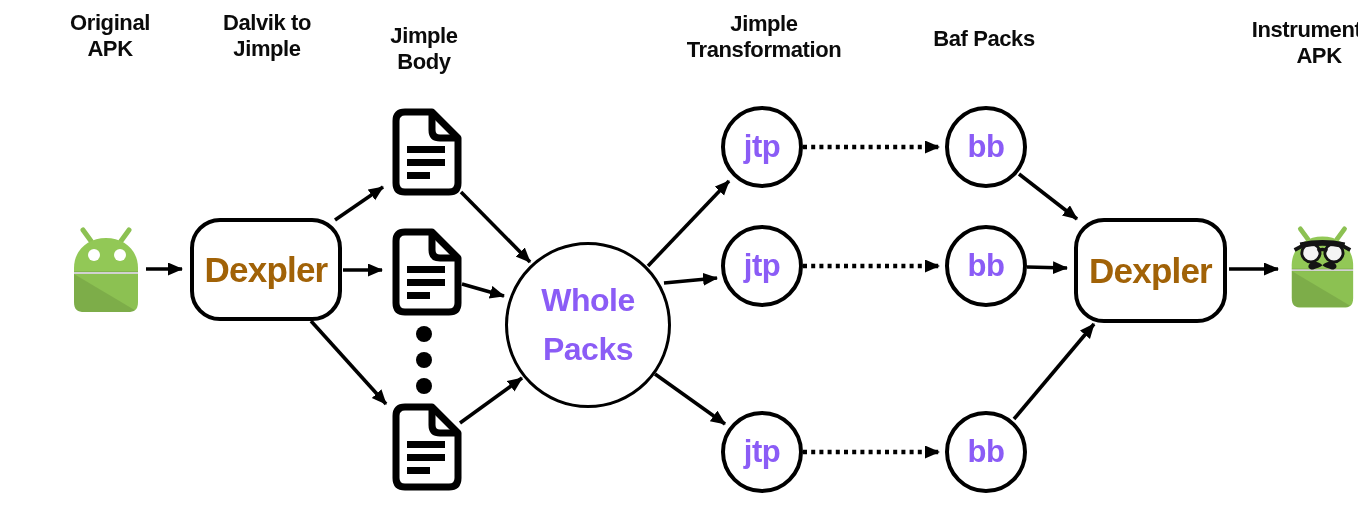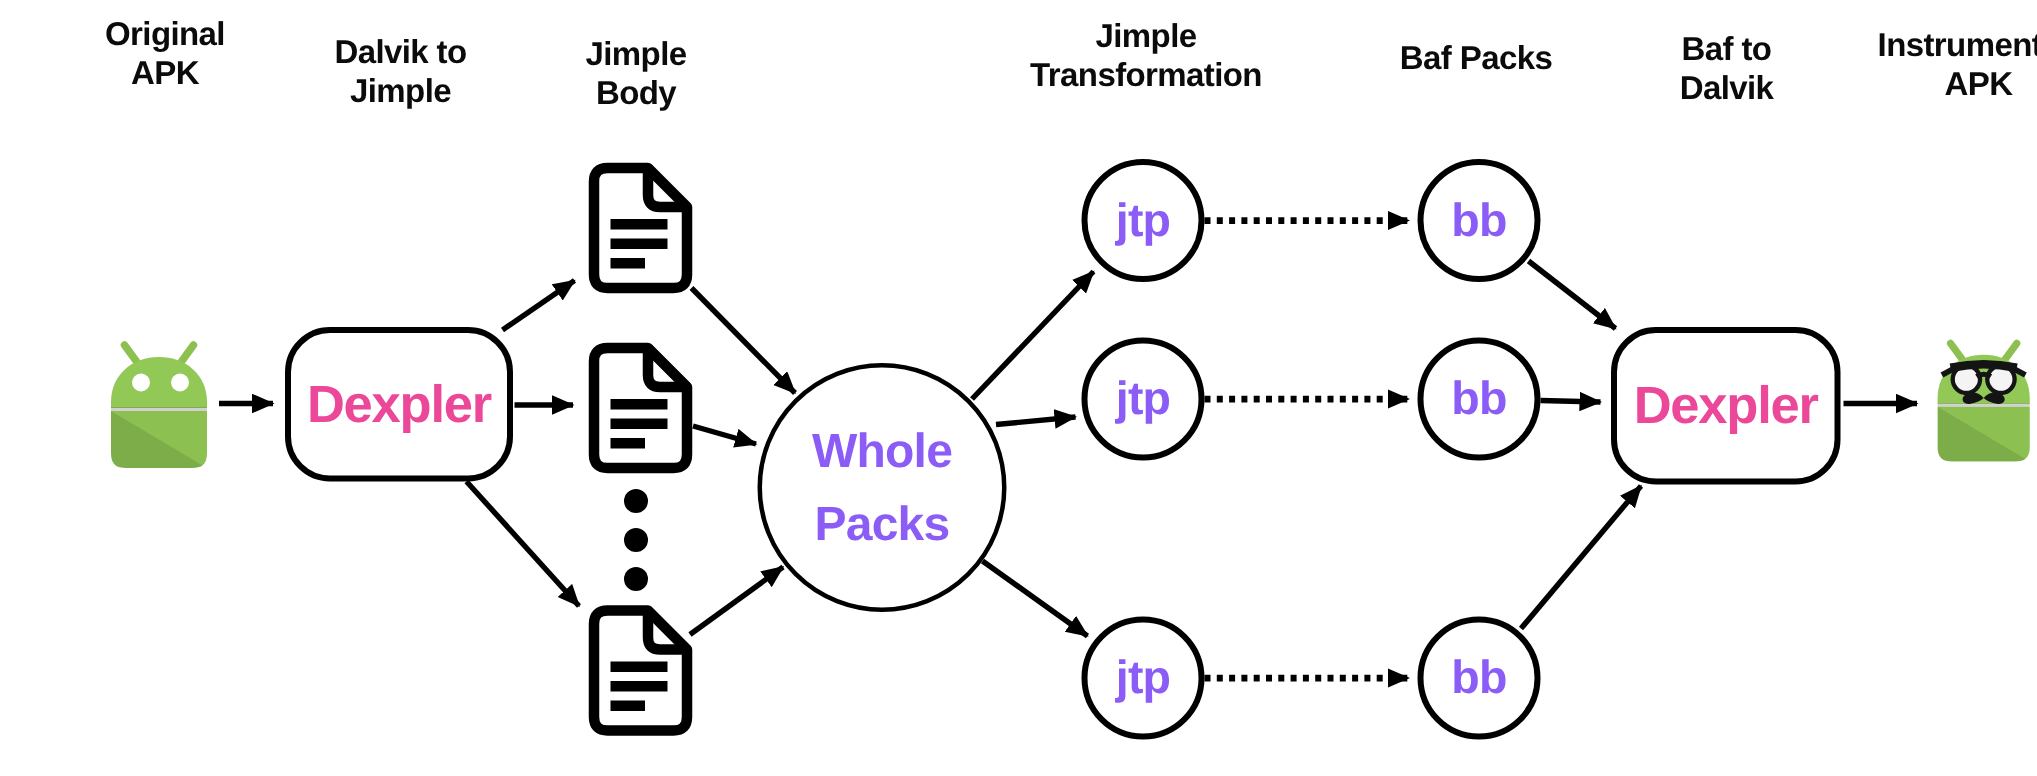--- a/index.html
+++ b/index.html
@@ -7,31 +7,31 @@
     position:relative;width:1358px;height:517px;background:#ffffff;
     font-family:"Liberation Sans",sans-serif;overflow:hidden;margin-left:48px;
   }
   svg.layer{position:absolute;left:0;top:0;width:1358px;height:517px;}
   .hdr{
     position:absolute;transform:translateX(-50%);
     font-weight:700;font-size:22px;line-height:26px;letter-spacing:-0.4px;
     color:#0b0b0b;text-align:center;white-space:pre-line;
   }
   #hdr-original-apk{left:62px;top:10px;}
-  #hdr-dalvik-to-jimple{left:219px;top:22px;}
+  #hdr-dalvik-to-jimple{left:219px;top:10px;}
   #hdr-jimple-body{left:376px;top:23px;}
   #hdr-jimple-transformation{left:716px;top:11px;}
   #hdr-baf-body{left:936px;top:26px;}
   #hdr-baf-to-dalvik{left:1103px;top:20px;}
   #hdr-instrumented-apk{left:1271px;top:17px;}
   .box{
     position:absolute;box-sizing:border-box;background:#fff;
     border:4.5px solid #000;border-radius:30px;
     display:flex;align-items:center;justify-content:center;
-    font-weight:700;font-size:35px;letter-spacing:-0.8px;color:#ec4899;
+    font-weight:700;font-size:35px;letter-spacing:-0.8px;color:#a16207;
   }
   #node-dexpler-left{left:142px;top:218px;width:152px;height:103px;}
   #node-dexpler-right{left:1026px;top:218px;width:153px;height:105px;}
   .circle{
     position:absolute;box-sizing:border-box;background:#fff;border-radius:50%;
     display:flex;align-items:center;justify-content:center;
     font-weight:700;color:#8b5cf6;
   }
   #node-whole-packs{
     left:457px;top:242px;width:166px;height:166px;border:3.5px solid #000;
@@ -133,22 +133,20 @@
 
   <div class="hdr" id="hdr-original-apk">Original
 APK</div>
   <div class="hdr" id="hdr-dalvik-to-jimple">Dalvik to
 Jimple</div>
   <div class="hdr" id="hdr-jimple-body">Jimple
 Body</div>
   <div class="hdr" id="hdr-jimple-transformation">Jimple
 Transformation</div>
   <div class="hdr" id="hdr-baf-body">Baf Packs</div>
-  <div class="hdr" id="hdr-baf-to-dalvik">Baf to
-Dalvik</div>
   <div class="hdr" id="hdr-instrumented-apk">Instrumented
 APK</div>
 
   <div class="box" id="node-dexpler-left">
     <span>Dexpler</span>
   </div>
 
   <div class="circle" id="node-whole-packs">
     <span>Whole
 Packs</span>

